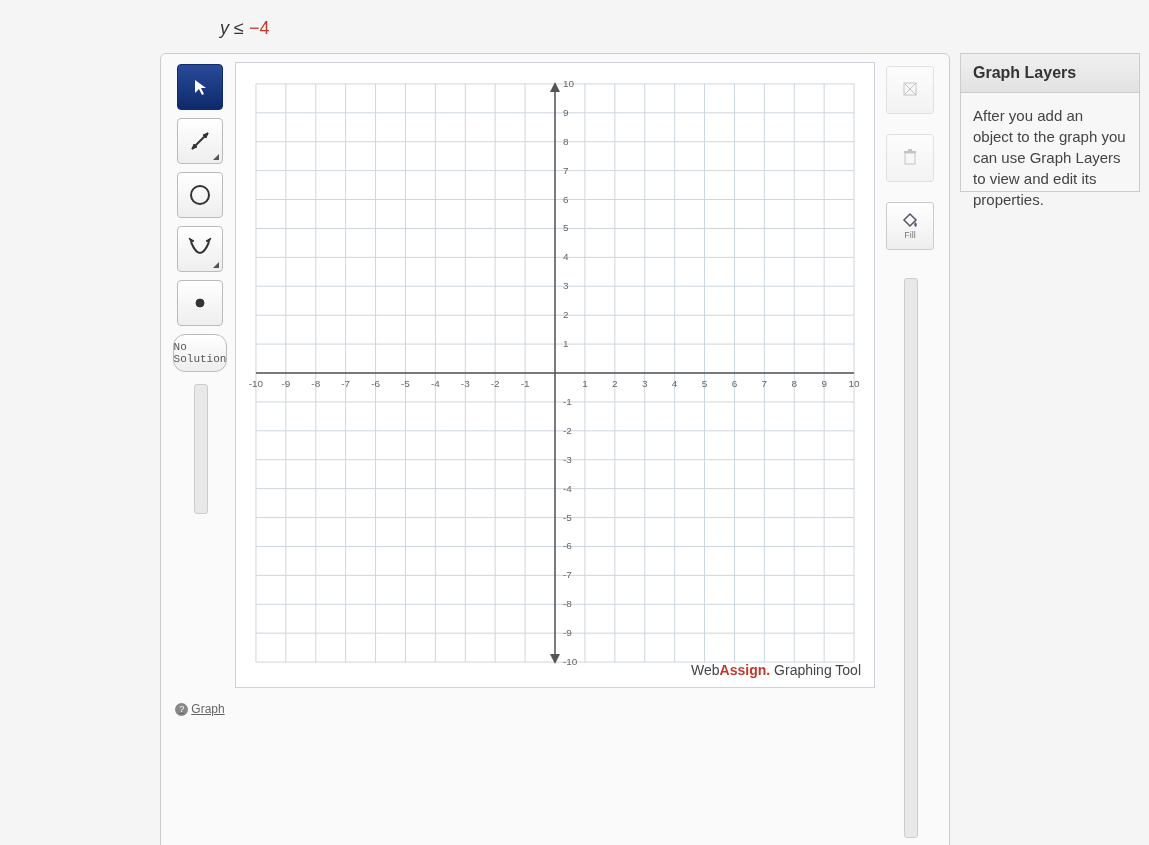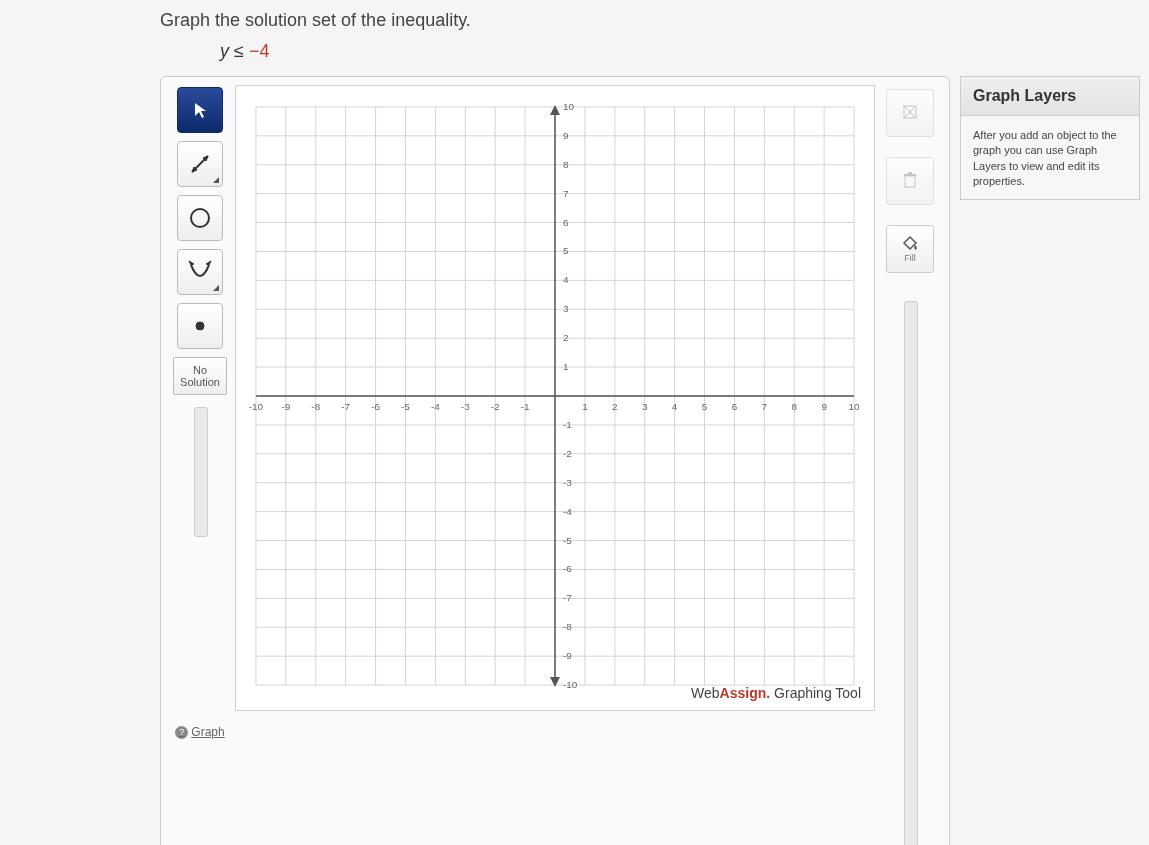--- a/index.html
+++ b/index.html
@@ -70,31 +70,32 @@
     position: absolute;
     right: 3px; bottom: 3px;
     width: 0; height: 0;
     border-left: 6px solid transparent;
     border-bottom: 6px solid #555;
   }
   .no-sol {
     width: 54px;
     height: 38px;
     border: 1px solid #bbb;
-    border-radius: 2px;
+    border-radius: 12px;
     background: linear-gradient(#fff,#eee);
     font-size: 11px;
     color: #555;
     display: flex;
     align-items: center;
     justify-content: center;
-    text-align: center;
+    text-align: left;
     line-height: 1.1;
     cursor: pointer;
     padding: 2px;
+    font-family: Liberation Mono, monospace;
   }
   .help-link {
     margin-top: 180px;
     font-size: 12px;
     color: #666;
     text-decoration: underline;
     cursor: pointer;
     display: flex;
     align-items: center;
     gap: 3px;
@@ -148,46 +149,45 @@
     padding: 10px 12px;
     font-size: 16px;
     font-weight: 600;
     color: #333;
   }
   .layers-body {
     border-left:1px solid #ccc;
     border-right:1px solid #ccc;
     border-bottom:1px solid #ccc;
     padding: 12px;
-    font-size: 11px;
+    font-size: 15px;
     color: #444;
     line-height: 1.4;
     background:#f7f7f7;
-    height: 84px;
+    height: 99px;
   }
   .vslider {
     width:14px;
     background:#e8e8e8;
     border:1px solid #ccc;
     border-radius:3px;
     margin-left:2px;
   }
   .vslider.left { height: 130px; margin-top:4px;}
   .vslider.right { height: 560px; margin-top:8px;}
   .graph-panel .grid-container{
     border:1px solid #d0d0d8;
     background:#fff;
     margin: 0 4px;
   }
 </style>
 </head>
 <body>
 
 <div class="page">
-  <div class="instruction">Graph the solution set of the inequality.</div>
   <div class="inequality">
     <span class="var">y</span>
     <span class="var">≤</span>
     <span class="val">−4</span>
   </div>
 
   <div class="tool-wrap">
     <div class="graph-panel">
 
       <div class="toolbar-left">

